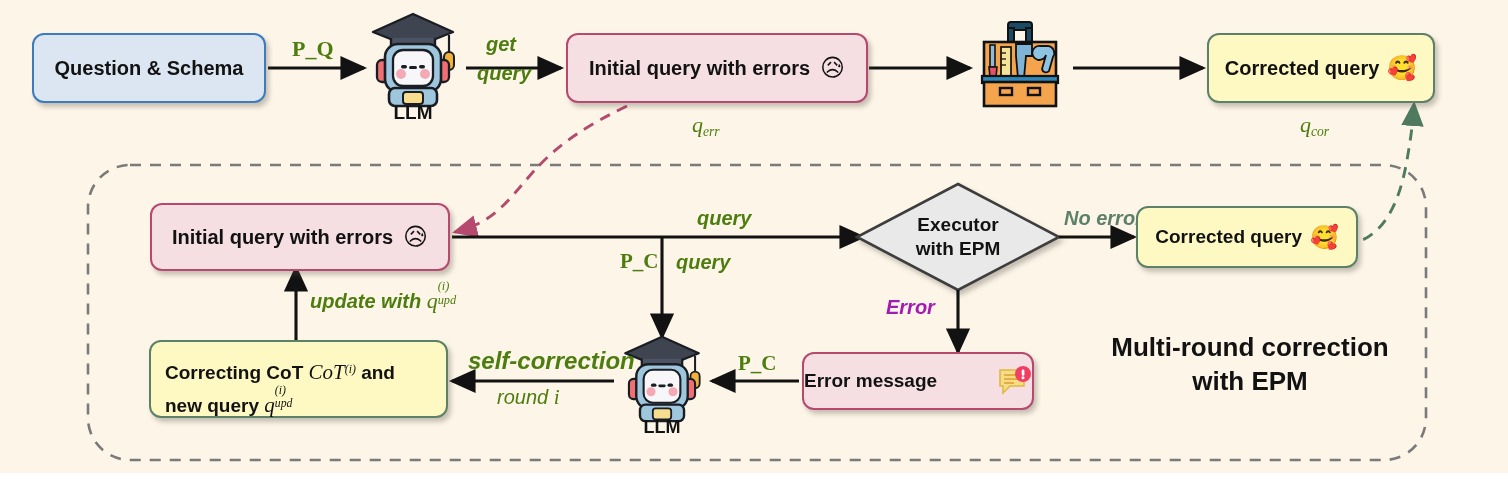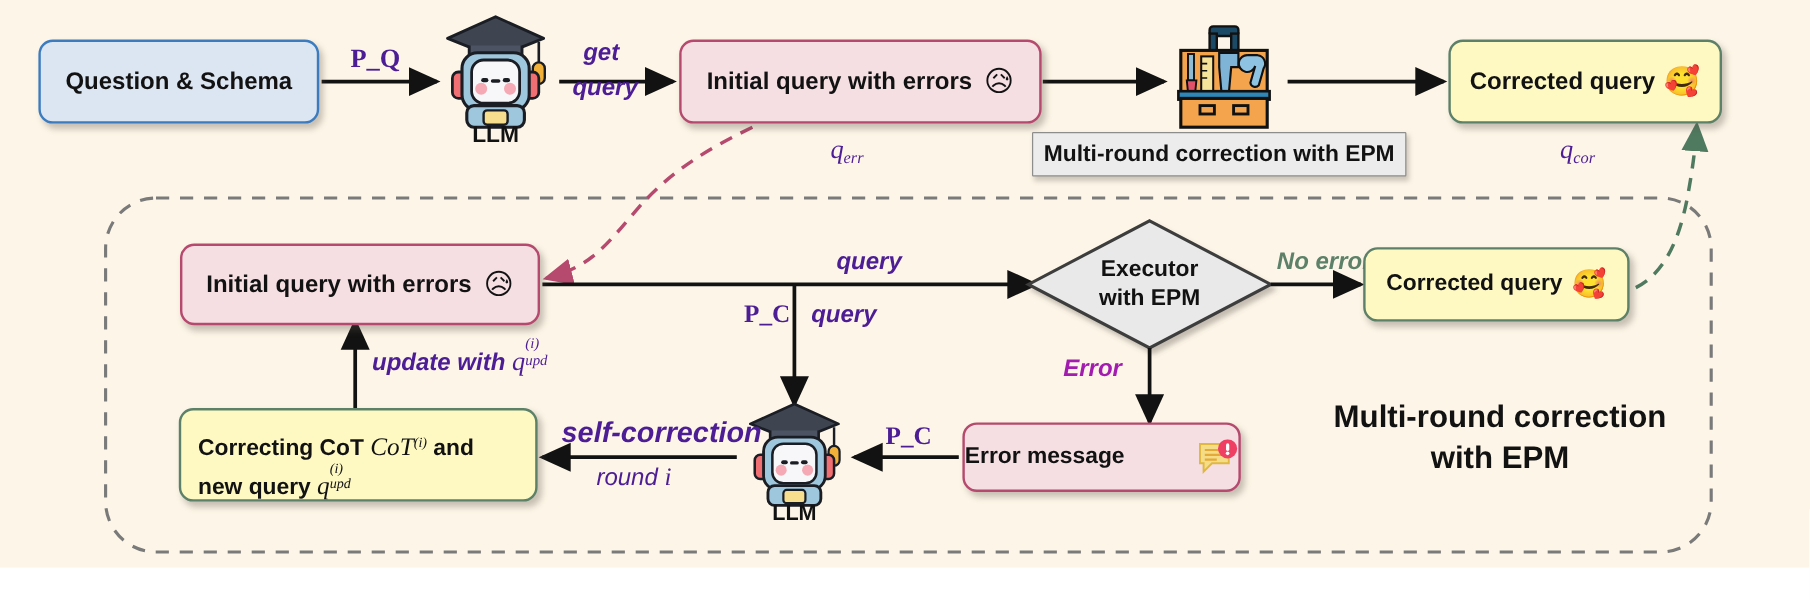--- a/index.html
+++ b/index.html
@@ -58,21 +58,21 @@
     border: 2.5px solid #5d8168;
   }
   .box-gray {
     background: #ececec;
     border: 1.5px solid #8d8d8d;
     border-radius: 1px;
     box-shadow: 2px 3px 4px rgba(90,80,70,0.3);
   }
   .plain {
     position: absolute;
-    color: #4c1d95;
+    color: #4d7c0f;
     white-space: nowrap;
   }
   .lbl-ital { font-style: italic; font-weight: bold; }
   .serif-ital {
     font-family: "Liberation Serif", serif;
     font-style: italic;
     font-weight: normal;
   }
   .serif-bold {
     font-family: "Liberation Serif", serif;
@@ -240,23 +240,20 @@
       <path d="M70 28 a7 7 0 1 0 6 9 l-4 14 a4 4 0 0 0 7 2 l4 -14 a7 7 0 0 0 -5 -11 z" fill="#8fc3e2" stroke="#111" stroke-width="1.8"></path>
 
       <rect x="12" y="58" width="76" height="7" fill="#2d87b8" stroke="#111" stroke-width="2.2"></rect>
 
       <rect x="14" y="64" width="72" height="24" fill="#f5a44e" stroke="#111" stroke-width="2.6"></rect>
       <rect x="30" y="70" width="12" height="7" fill="none" stroke="#111" stroke-width="2.4"></rect>
       <rect x="58" y="70" width="12" height="7" fill="none" stroke="#111" stroke-width="2.4"></rect>
     </svg>
   </div>
 
-  <div class="node box-gray" style="left:860px; top:110px; width:312px; height:37px; font-size:19px;">
-    <span>Multi-round correction with EPM</span>
-  </div>
 
   <div class="node rbox box-green" style="left:1207px; top:33px; width:228px; height:70px; font-size:20px;">
     <span>Corrected query</span>
     <span class="emoji" style="font-size:24px; margin-left:8px;">🥰</span>
   </div>
   <div class="plain serif-ital" style="left:1300px; top:112px; font-size:22px;">
     <span>q</span><sub>cor</sub>
   </div>
 
   <div class="node rbox box-pink" style="left:150px; top:203px; width:300px; height:68px; font-size:20px;">

